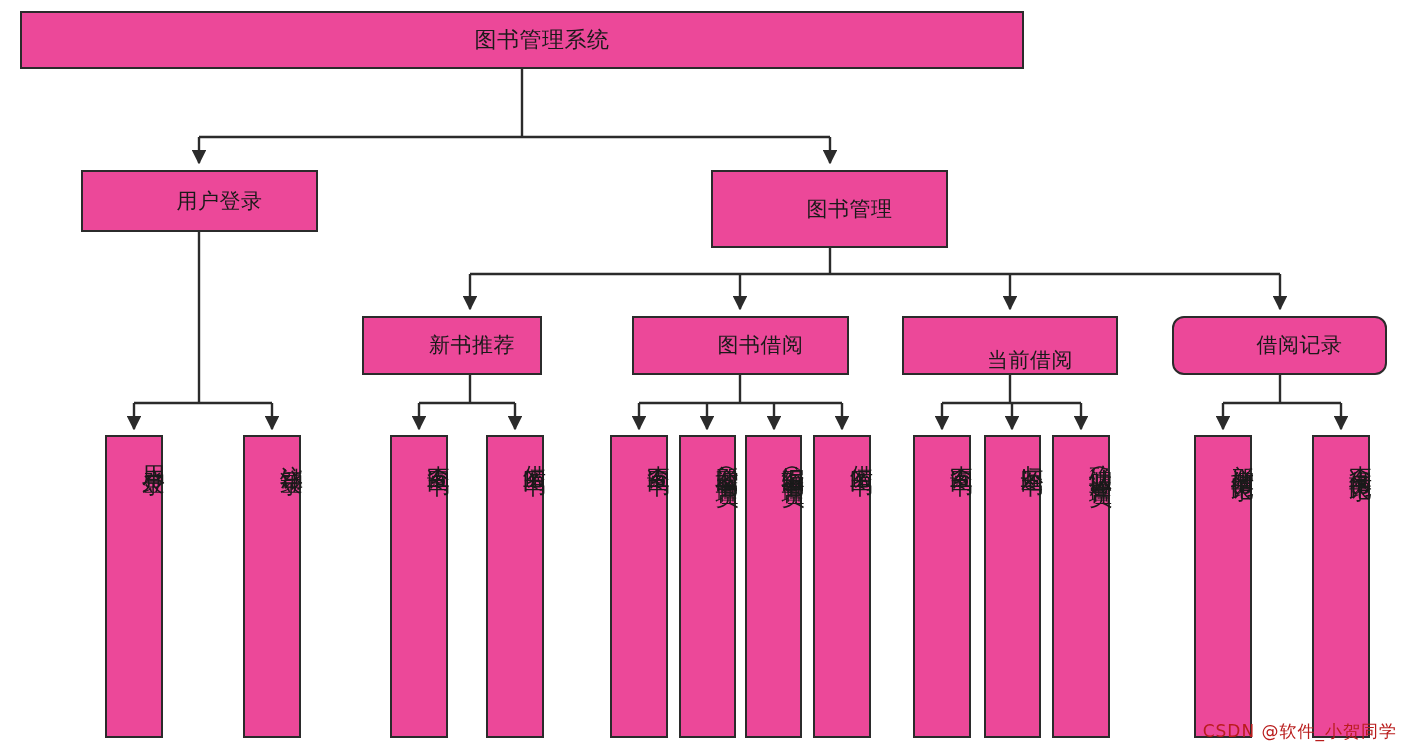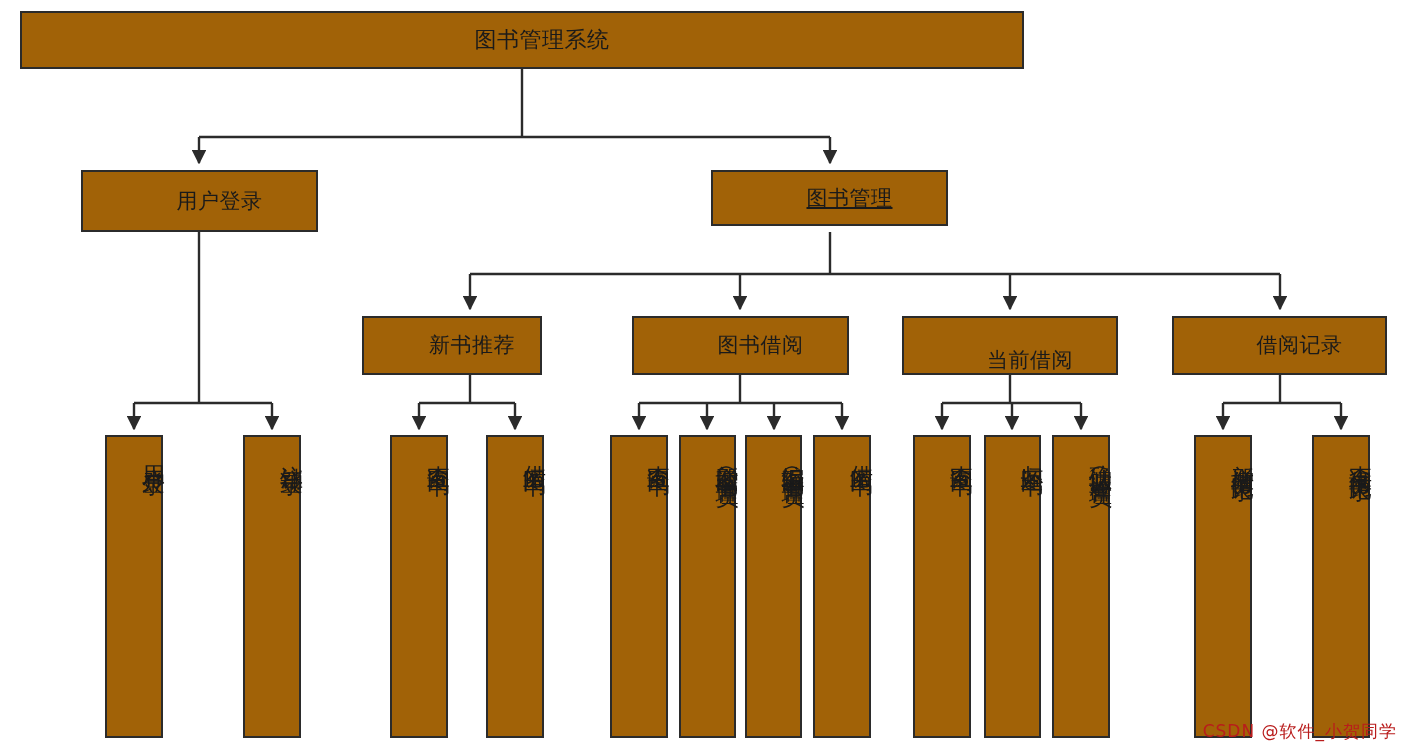--- a/index.html
+++ b/index.html
@@ -9,21 +9,21 @@
     position:relative;
     width:1405px;
     height:747px;
     background:#ffffff;
     overflow:hidden;
   }
   #wires{position:absolute;left:0;top:0;width:1405px;height:747px;}
   .node{
     position:absolute;
     box-sizing:border-box;
-    background:#a16207;
+    background:#ec4899;
     border:2px solid #2b2b2b;
     display:flex;
     align-items:center;
     justify-content:center;
     color:#1a1a1a;
     padding-left:40px;
   }
   .node .lbl{
     display:block;
     text-align:center;
@@ -116,34 +116,34 @@
     </g>
   </svg>
 
   <div class="node h root" style="left:20px;top:11px;width:1004px;height:58px;">
     <span class="lbl">图书管理系统</span>
   </div>
 
   <div class="node h" style="left:81px;top:170px;width:237px;height:62px;">
     <span class="lbl">用户登录</span>
   </div>
-  <div class="node h" style="left:711px;top:170px;width:237px;height:56px;text-decoration:underline;">
+  <div class="node h" style="left:711px;top:170px;width:237px;height:78px;">
     <span class="lbl">图书管理</span>
   </div>
 
   <div class="node h" style="left:362px;top:316px;width:180px;height:59px;">
     <span class="lbl">新书推荐</span>
   </div>
   <div class="node h" style="left:632px;top:316px;width:217px;height:59px;">
     <span class="lbl">图书借阅</span>
   </div>
   <div class="node h" style="left:902px;top:316px;width:216px;height:59px;align-items:flex-end;">
     <span class="lbl">当前借阅</span>
   </div>
-  <div class="node h" style="left:1172px;top:316px;width:215px;height:59px;">
+  <div class="node h" style="left:1172px;top:316px;width:215px;height:59px;border-radius:12px;">
     <span class="lbl">借阅记录</span>
   </div>
 
   <div class="node v" style="left:105px;top:435px;width:58px;height:303px;">
     <span class="lbl">用户登录</span>
   </div>
   <div class="node v" style="left:243px;top:435px;width:58px;height:303px;">
     <span class="lbl">注销登录</span>
   </div>
   <div class="node v" style="left:390px;top:435px;width:58px;height:303px;">

